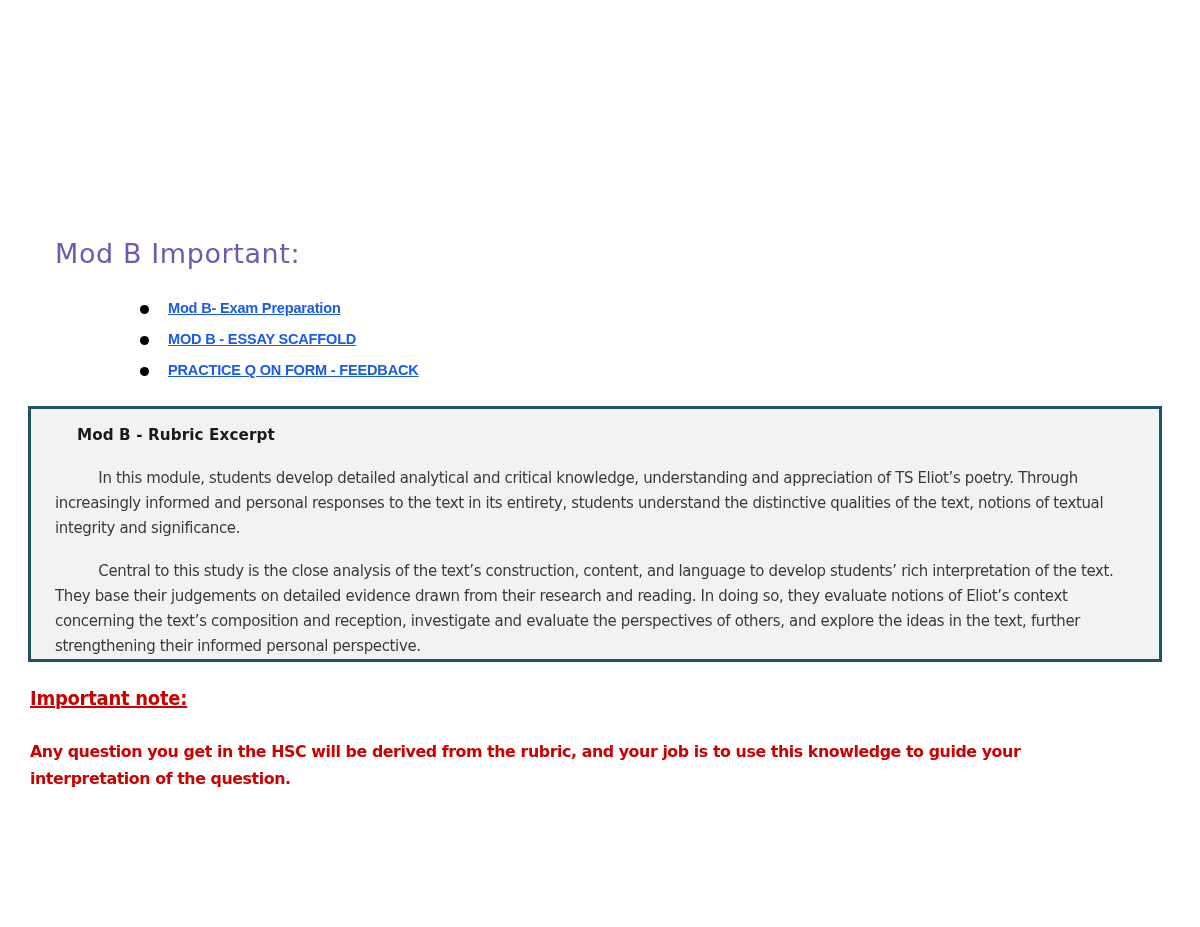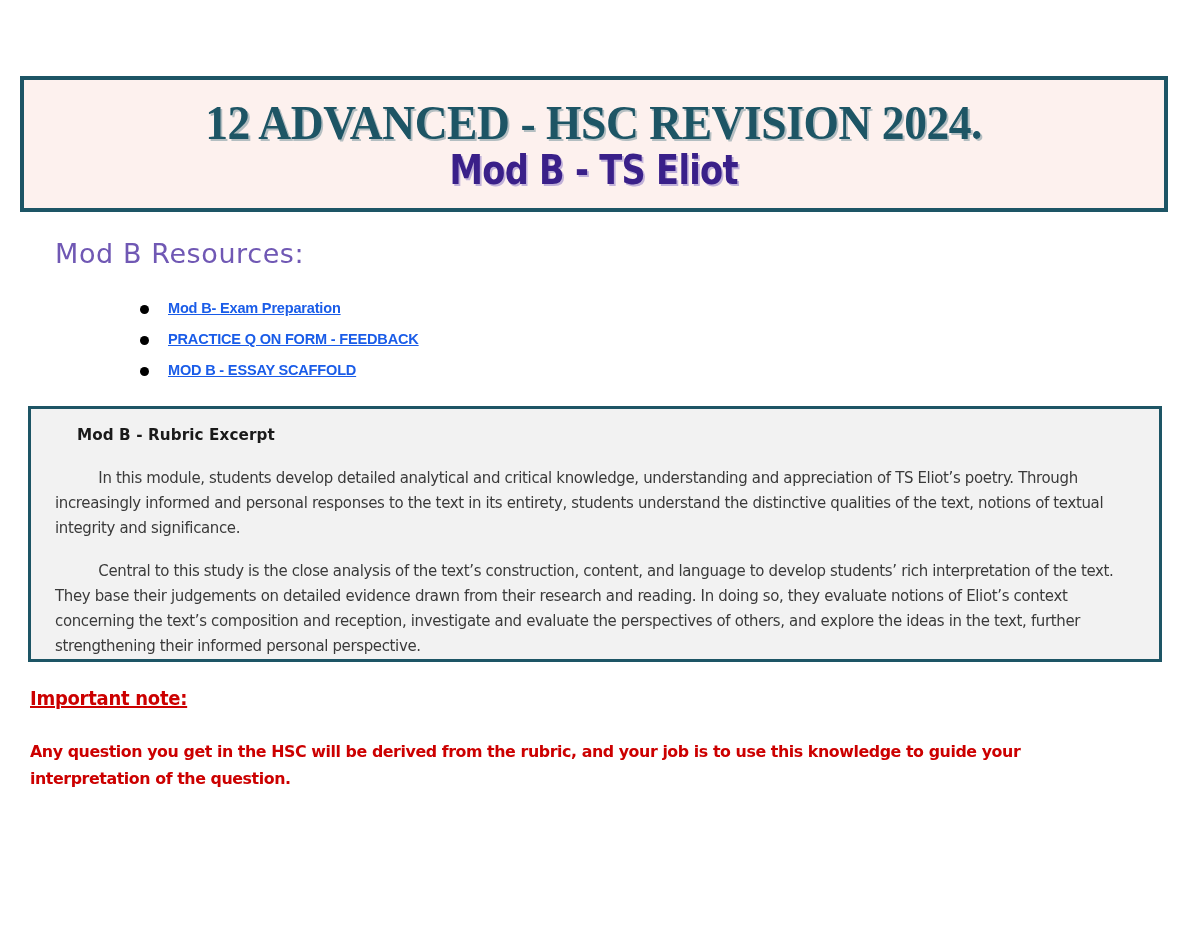--- a/index.html
+++ b/index.html
@@ -178,39 +178,35 @@
     letter-spacing: -0.45px;
     transform: scaleX(0.96);
     transform-origin: left top;
   }
 </style>
 </head>
 <body>
 
 <div class="page">
 
-  <div class="title-banner">
-    <div class="title-line1">12 ADVANCED - HSC REVISION 2024.</div>
-    <div class="title-line2">Mod B - TS Eliot</div>
-  </div>
-
-  <div class="resources-heading">Mod B Resources:</div>
+
+  <div class="resources-heading">Mod B Important:</div>
 
   <ul class="link-list">
     <li class="link-item">
       <span class="bullet"></span>
       <a class="res-link">Mod B- Exam Preparation</a>
     </li>
     <li class="link-item">
       <span class="bullet"></span>
-      <a class="res-link">PRACTICE Q ON FORM - FEEDBACK</a>
+      <a class="res-link">MOD B - ESSAY SCAFFOLD</a>
     </li>
     <li class="link-item">
       <span class="bullet"></span>
-      <a class="res-link">MOD B - ESSAY SCAFFOLD</a>
+      <a class="res-link">PRACTICE Q ON FORM - FEEDBACK</a>
     </li>
   </ul>
 
   <div class="rubric-box">
     <div class="rubric-heading">Mod B - Rubric Excerpt</div>
     <p class="rubric-para">In this module, students develop detailed analytical and critical knowledge, understanding and appreciation of TS Eliot’s poetry. Through increasingly informed and personal responses to the text in its entirety, students understand the distinctive qualities of the text, notions of textual integrity and significance.</p>
     <p class="rubric-para">Central to this study is the close analysis of the text’s construction, content, and language to develop students’ rich interpretation of the text. They base their judgements on detailed evidence drawn from their research and reading. In doing so, they evaluate notions of Eliot’s context concerning the text’s composition and reception, investigate and evaluate the perspectives of others, and explore the ideas in the text, further strengthening their informed personal perspective.</p>
   </div>
 
   <div class="note-heading">Important note:</div>

